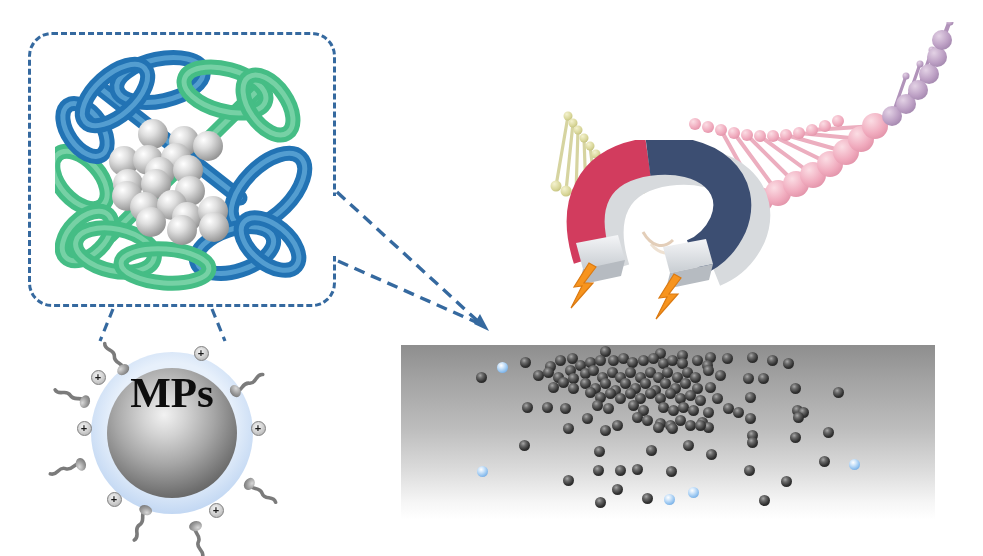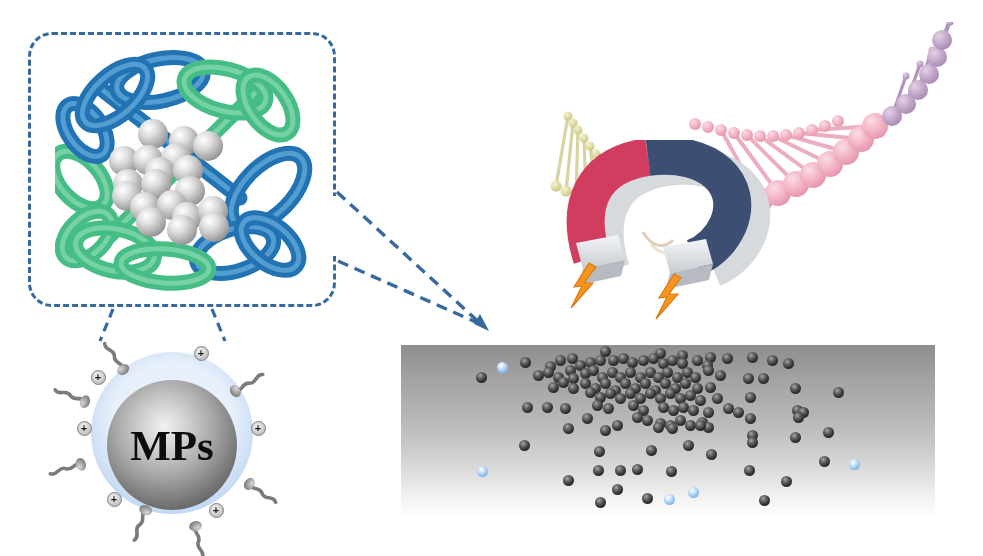--- a/index.html
+++ b/index.html
@@ -3,23 +3,23 @@
 <meta charset="utf-8">
 <style>
   html,body{margin:0;padding:0;background:#ffffff;}
   .stage{position:relative;width:983px;height:556px;background:#ffffff;overflow:hidden;
          font-family:"Liberation Sans",sans-serif;}
   .abs{position:absolute;}
   .dashed-box{position:absolute;left:28px;top:32px;width:308px;height:275px;
               border:3.5px dashed #35699f;border-radius:24px;box-sizing:border-box;}
   .halo{position:absolute;left:91px;top:352px;width:162px;height:162px;border-radius:50%;
         background:radial-gradient(circle at 50% 44%, #e7f0fb 50%, #c3d8f3 74%, #d6e5f8 100%);}
-  .core{position:absolute;left:107px;top:380px;width:130px;height:130px;border-radius:50%;
+  .core{position:absolute;left:107px;top:368px;width:130px;height:130px;border-radius:50%;
         background:radial-gradient(circle at 44% 36%, #f2f2f2 0%, #d2d2d2 20%, #a6a6a6 45%, #707070 72%, #484848 95%);
-        display:flex;align-items:center;justify-content:center;}
+        display:flex;justify-content:center;}
   .core span{font-family:"Liberation Serif",serif;font-weight:bold;font-size:43px;color:#0d0d0d;}
   .panel{position:absolute;left:401px;top:345px;width:534px;height:175px;
          background:linear-gradient(180deg,#8e8e8e 0%,#a3a3a3 20%,#bdbdbd 48%,#dcdcdc 72%,#f6f6f6 90%,#ffffff 100%);}
   .dot{position:absolute;width:11px;height:11px;border-radius:50%;}
   .dot-dark{background:radial-gradient(circle at 38% 32%, #a8a8a8 0%, #6a6a6a 26%, #303030 62%, #1d1d1d 100%);}
   .dot-blue{background:radial-gradient(circle at 38% 32%, #ffffff 0%, #cfe5fa 28%, #90c1ef 62%, #5d94d2 100%);}
   .plus{position:absolute;width:15px;height:15px;border-radius:50%;box-sizing:border-box;
         background:radial-gradient(circle at 42% 35%, #f4f4f4 0%, #d5d5d5 45%, #a8a8a8 100%);
         border:1px solid #808080;font-size:11px;line-height:12px;text-align:center;
         font-weight:bold;color:#1a1a1a;}

